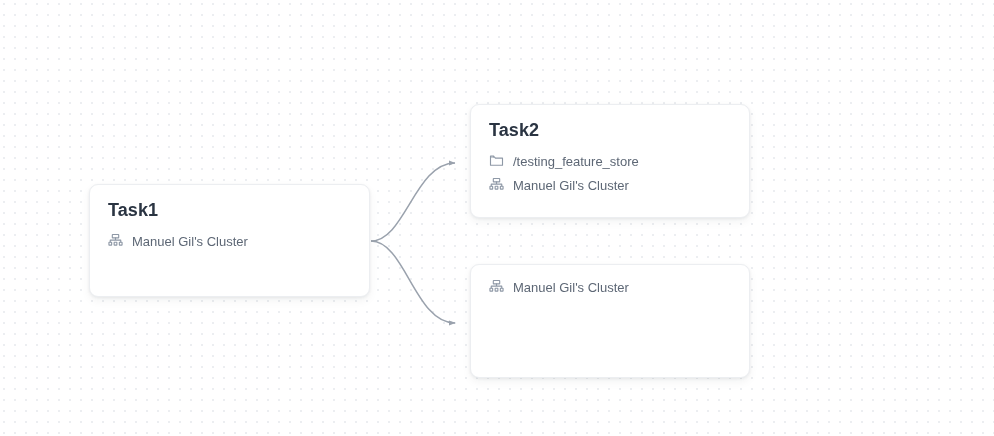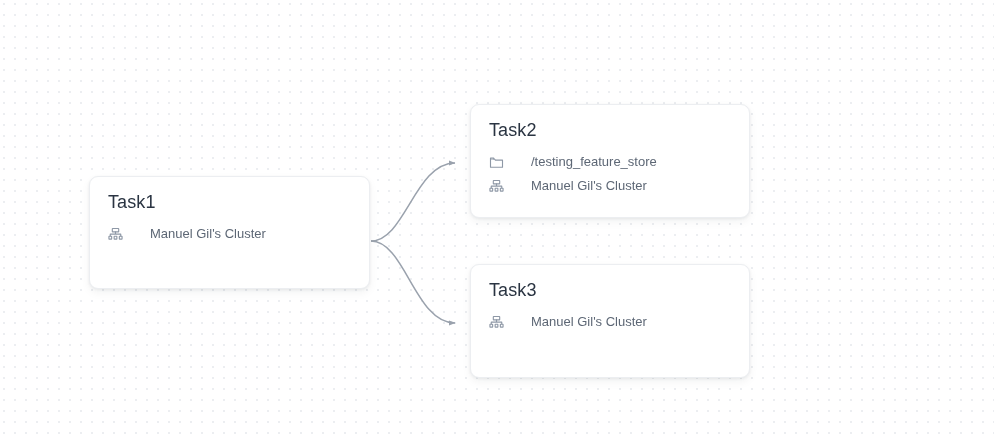--- a/index.html
+++ b/index.html
@@ -41,30 +41,30 @@
     border-radius: 9px;
     box-shadow: 0 1px 3px rgba(22, 30, 45, 0.07),
                 0 4px 10px rgba(22, 30, 45, 0.05);
     padding: 14px 18px 16px 18px;
   }
 
   .node-title {
     font-size: 18px;
     line-height: 22px;
     color: #2a3442;
-    font-weight: 400;
+    font-weight: 700;
     letter-spacing: 0.1px;
     margin-bottom: 12px;
     white-space: nowrap;
   }
 
   .node-row {
     display: flex;
-    align-items: flex-end;
-    gap: 27px;
+    align-items: flex-start;
+    gap: 9px;
     margin-top: 7px;
     white-space: nowrap;
   }
 
   .node-row:first-of-type {
     margin-top: 0;
   }
 
   .row-icon {
     display: inline-flex;
@@ -82,21 +82,21 @@
 
   .row-label {
     font-size: 13px;
     line-height: 17px;
     color: #5d6775;
   }
 
   
   #node-task1 {
     left: 89px;
-    top: 176px;
+    top: 184px;
     width: 281px;
     height: 113px;
   }
   #node-task2 {
     left: 470px;
     top: 104px;
     width: 280px;
     height: 114px;
   }
   #node-task3 {
@@ -162,21 +162,20 @@
           <rect x="1.0" y="9.9" width="2.9" height="3.0" rx="0.3"></rect>
           <rect x="6.55" y="9.9" width="2.9" height="3.0" rx="0.3"></rect>
           <rect x="12.1" y="9.9" width="2.9" height="3.0" rx="0.3"></rect>
         </svg>
       </span>
       <span class="row-label">Manuel Gil's Cluster</span>
     </div>
   </div>
 
   <div class="node-card" id="node-task3">
-    <div class="node-title">Task3</div>
 
 
     <div class="node-row">
       <span class="row-icon">
         <svg width="15" height="15" viewBox="0 0 16 16" fill="none" stroke="currentColor" stroke-width="1.2" stroke-linecap="round" stroke-linejoin="round">
           <rect x="4.6" y="1.6" width="6.8" height="3.6" rx="0.4"></rect>
           <path d="M8 5.2 v2.4 M2.4 9.6 v-2 h11.2 v2"></path>
           <rect x="1.0" y="9.9" width="2.9" height="3.0" rx="0.3"></rect>
           <rect x="6.55" y="9.9" width="2.9" height="3.0" rx="0.3"></rect>
           <rect x="12.1" y="9.9" width="2.9" height="3.0" rx="0.3"></rect>

